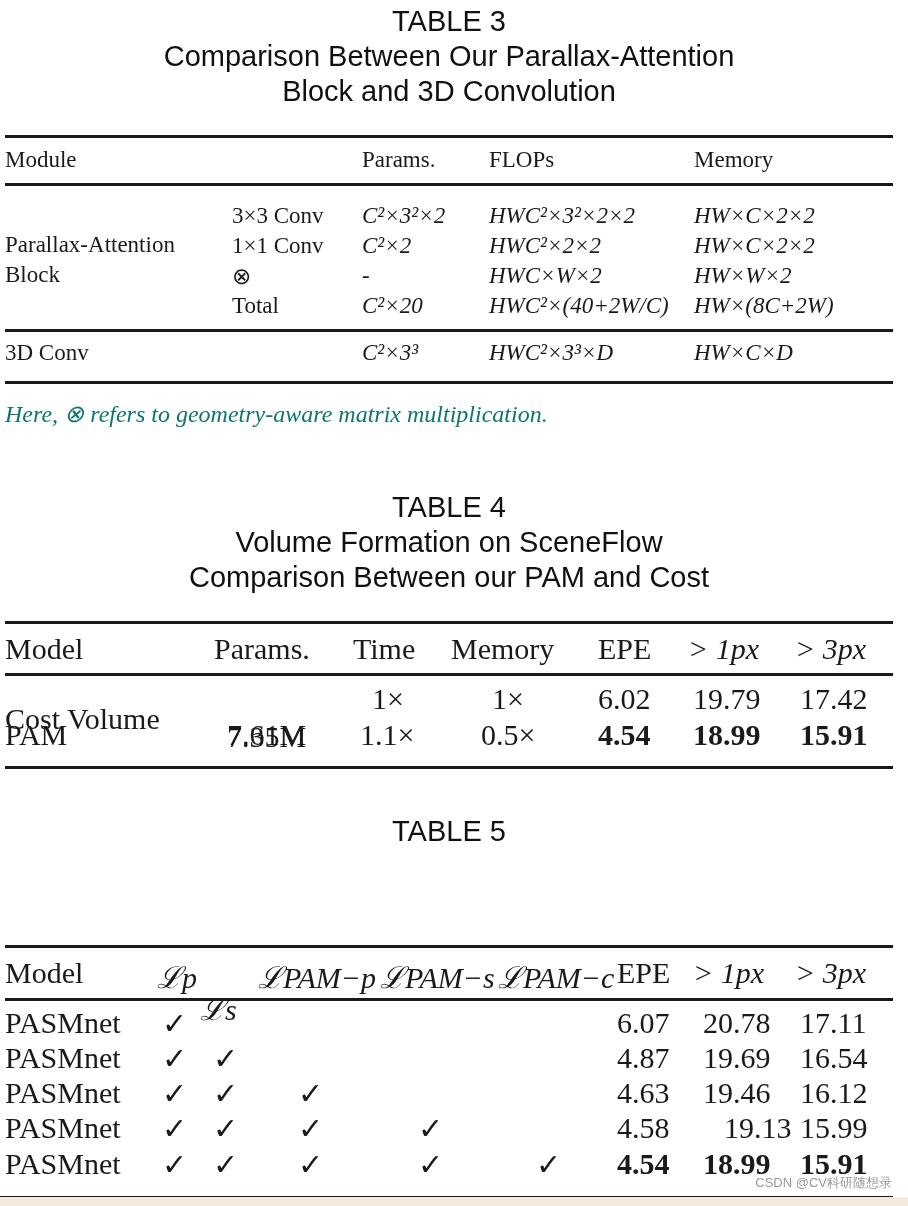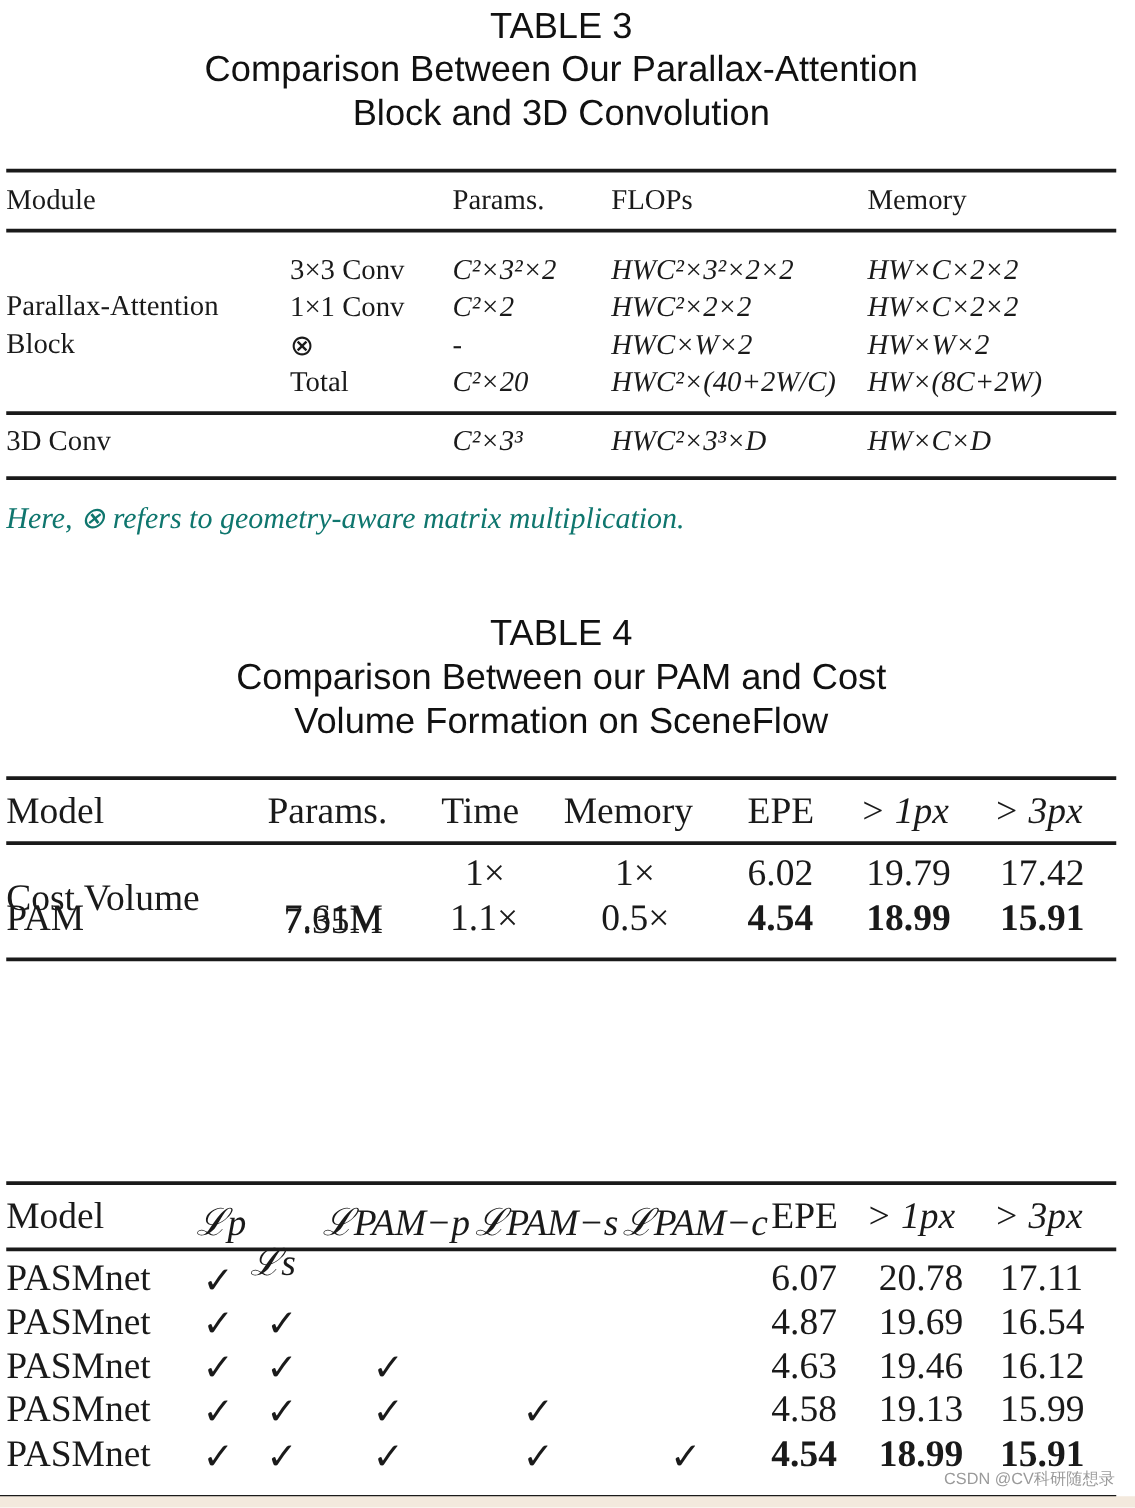--- a/index.html
+++ b/index.html
@@ -58,22 +58,22 @@
 <div class="rule thick" style="top:329px;"></div>
 <span class="t s3" style="left:5px;top:340px;">3D Conv</span>
 <span class="t s3 i" style="left:362px;top:340px;">C²×3³</span>
 <span class="t s3 i" style="left:489px;top:340px;">HWC²×3³×D</span>
 <span class="t s3 i" style="left:694px;top:340px;">HW×C×D</span>
 <div class="rule thick" style="top:381px;"></div>
 <div class="note">Here, ⊗ refers to geometry-aware matrix multiplication.</div>
 
 <div class="caption" style="top:490px;">
   <div>TABLE 4</div>
+  <div>Volume Formation on SceneFlow</div>
   <div>Comparison Between our PAM and Cost</div>
-  <div>Volume Formation on SceneFlow</div>
 </div>
 <div class="rule thick" style="top:621px;"></div>
 <span class="t s4" style="left:5px;top:632px;">Model</span>
 <span class="t s4" style="left:214px;top:632px;">Params.</span>
 <span class="t s4" style="left:353px;top:632px;">Time</span>
 <span class="t s4" style="left:451px;top:632px;">Memory</span>
 <span class="t s4" style="left:598px;top:632px;">EPE</span>
 <span class="t s4 i" style="left:688px;top:632px;">&gt; 1px</span>
 <span class="t s4 i" style="left:795px;top:632px;">&gt; 3px</span>
 <div class="rule thick" style="top:673px;"></div>
@@ -89,20 +89,21 @@
 <span class="t s4" style="left:5px;top:718px;">PAM</span>
 <span class="t s4" style="left:227px;top:718px;">7.61M</span>
 <span class="t s4" style="left:360px;top:718px;">1.1×</span>
 <span class="t s4" style="left:481px;top:718px;">0.5×</span>
 <span class="t s4 b" style="left:598px;top:718px;">4.54</span>
 <span class="t s4 b" style="left:693px;top:718px;">18.99</span>
 <span class="t s4 b" style="left:800px;top:718px;">15.91</span>
 <div class="rule thick" style="top:766px;"></div>
 
 <div class="caption" style="top:814px;">
+  <div>TABLE 5</div>
 </div>
 <div class="rule thick" style="top:945px;"></div>
 <span class="t s4" style="left:5px;top:956px;">Model</span>
 <span class="t s4 i" style="left:157px;top:956px;">ℒp</span>
 <span class="t s4 i" style="left:200px;top:956px;margin-top:32px;">ℒs</span>
 <span class="t s4 i" style="left:258px;top:956px;">ℒPAM−p</span>
 <span class="t s4 i" style="left:380px;top:956px;">ℒPAM−s</span>
 <span class="t s4 i" style="left:498px;top:956px;">ℒPAM−c</span>
 <span class="t s4" style="left:617px;top:956px;">EPE</span>
 <span class="t s4 i" style="left:693px;top:956px;">&gt; 1px</span>
@@ -129,21 +130,21 @@
 <span class="t s4" style="left:617px;top:1076px;">4.63</span>
 <span class="t s4" style="left:703px;top:1076px;">19.46</span>
 <span class="t s4" style="left:800px;top:1076px;">16.12</span>
 
 <span class="t s4" style="left:5px;top:1111px;">PASMnet</span>
 <span class="t s4" style="left:162px;top:1111px;">✓</span>
 <span class="t s4" style="left:213px;top:1111px;">✓</span>
 <span class="t s4" style="left:298px;top:1111px;">✓</span>
 <span class="t s4" style="left:418px;top:1111px;">✓</span>
 <span class="t s4" style="left:617px;top:1111px;">4.58</span>
-<span class="t s4" style="left:703px;top:1111px;">19.13</span>
+<span class="t s4" style="left:724px;top:1111px;">19.13</span>
 <span class="t s4" style="left:800px;top:1111px;">15.99</span>
 
 <span class="t s4" style="left:5px;top:1147px;">PASMnet</span>
 <span class="t s4" style="left:162px;top:1147px;">✓</span>
 <span class="t s4" style="left:213px;top:1147px;">✓</span>
 <span class="t s4" style="left:298px;top:1147px;">✓</span>
 <span class="t s4" style="left:418px;top:1147px;">✓</span>
 <span class="t s4" style="left:536px;top:1147px;">✓</span>
 <span class="t s4 b" style="left:617px;top:1147px;">4.54</span>
 <span class="t s4 b" style="left:703px;top:1147px;">18.99</span>

